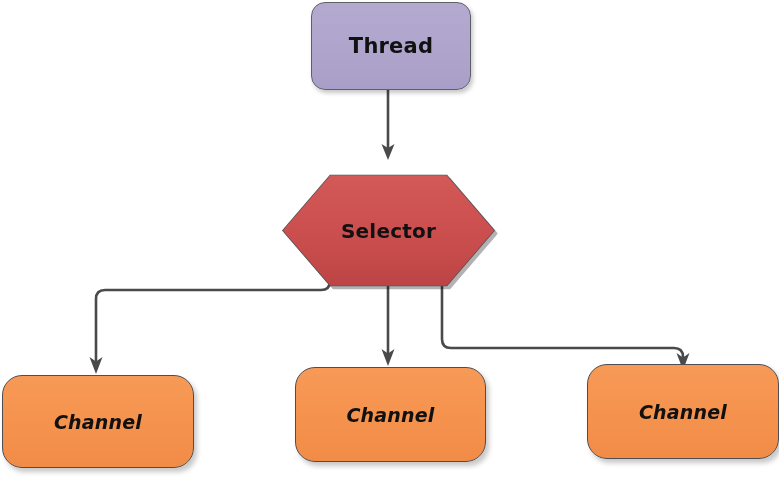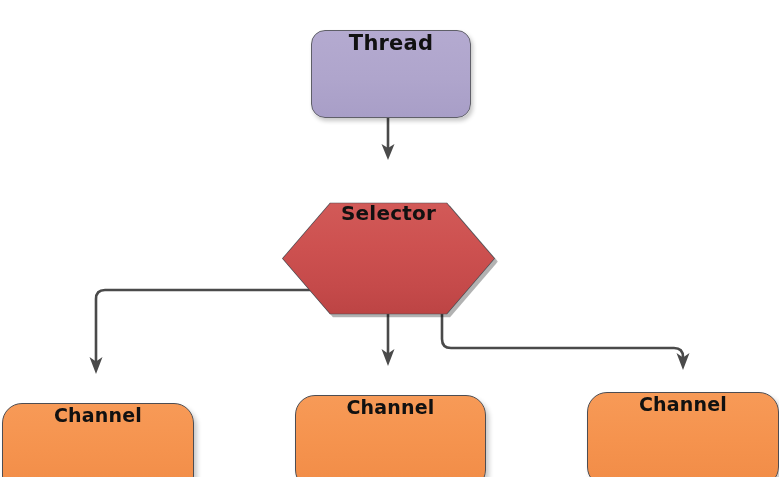--- a/index.html
+++ b/index.html
@@ -14,24 +14,23 @@
     position: relative;
     width: 779px;
     height: 477px;
     background: #ffffff;
     overflow: hidden;
   }
   .node {
     position: absolute;
     box-sizing: border-box;
     display: flex;
-    align-items: flex-start;
+    align-items: center;
     justify-content: center;
     user-select: none;
-    margin-top: 28px;
   }
   .node-label {
     font-family: "DejaVu Sans", sans-serif;
     font-weight: 700;
     color: #111111;
     letter-spacing: 0.2px;
     white-space: nowrap;
   }
 
   
@@ -84,21 +83,21 @@
     font-size: 20px;
   }
 
   
   .node-channel {
     border-radius: 20px;
     background: linear-gradient(to bottom, #f79a57 0%, #f5934e 50%, #f18c47 100%);
     border: 1px solid #4d4d52;
     box-shadow: 3px 4px 5px rgba(0,0,0,0.22);
   }
-  .node-channel .node-label { font-size: 19px; }
+  .node-channel .node-label { font-size: 19px; font-style: italic; }
   #node-channel-0 { left: 2px;   top: 375px; width: 192px; height: 93px; }
   #node-channel-1 { left: 295px; top: 367px; width: 191px; height: 95px; }
   #node-channel-2 { left: 587px; top: 364px; width: 192px; height: 95px; }
 
   
   #connector-layer {
     position: absolute;
     left: 0;
     top: 0;
     width: 779px;

